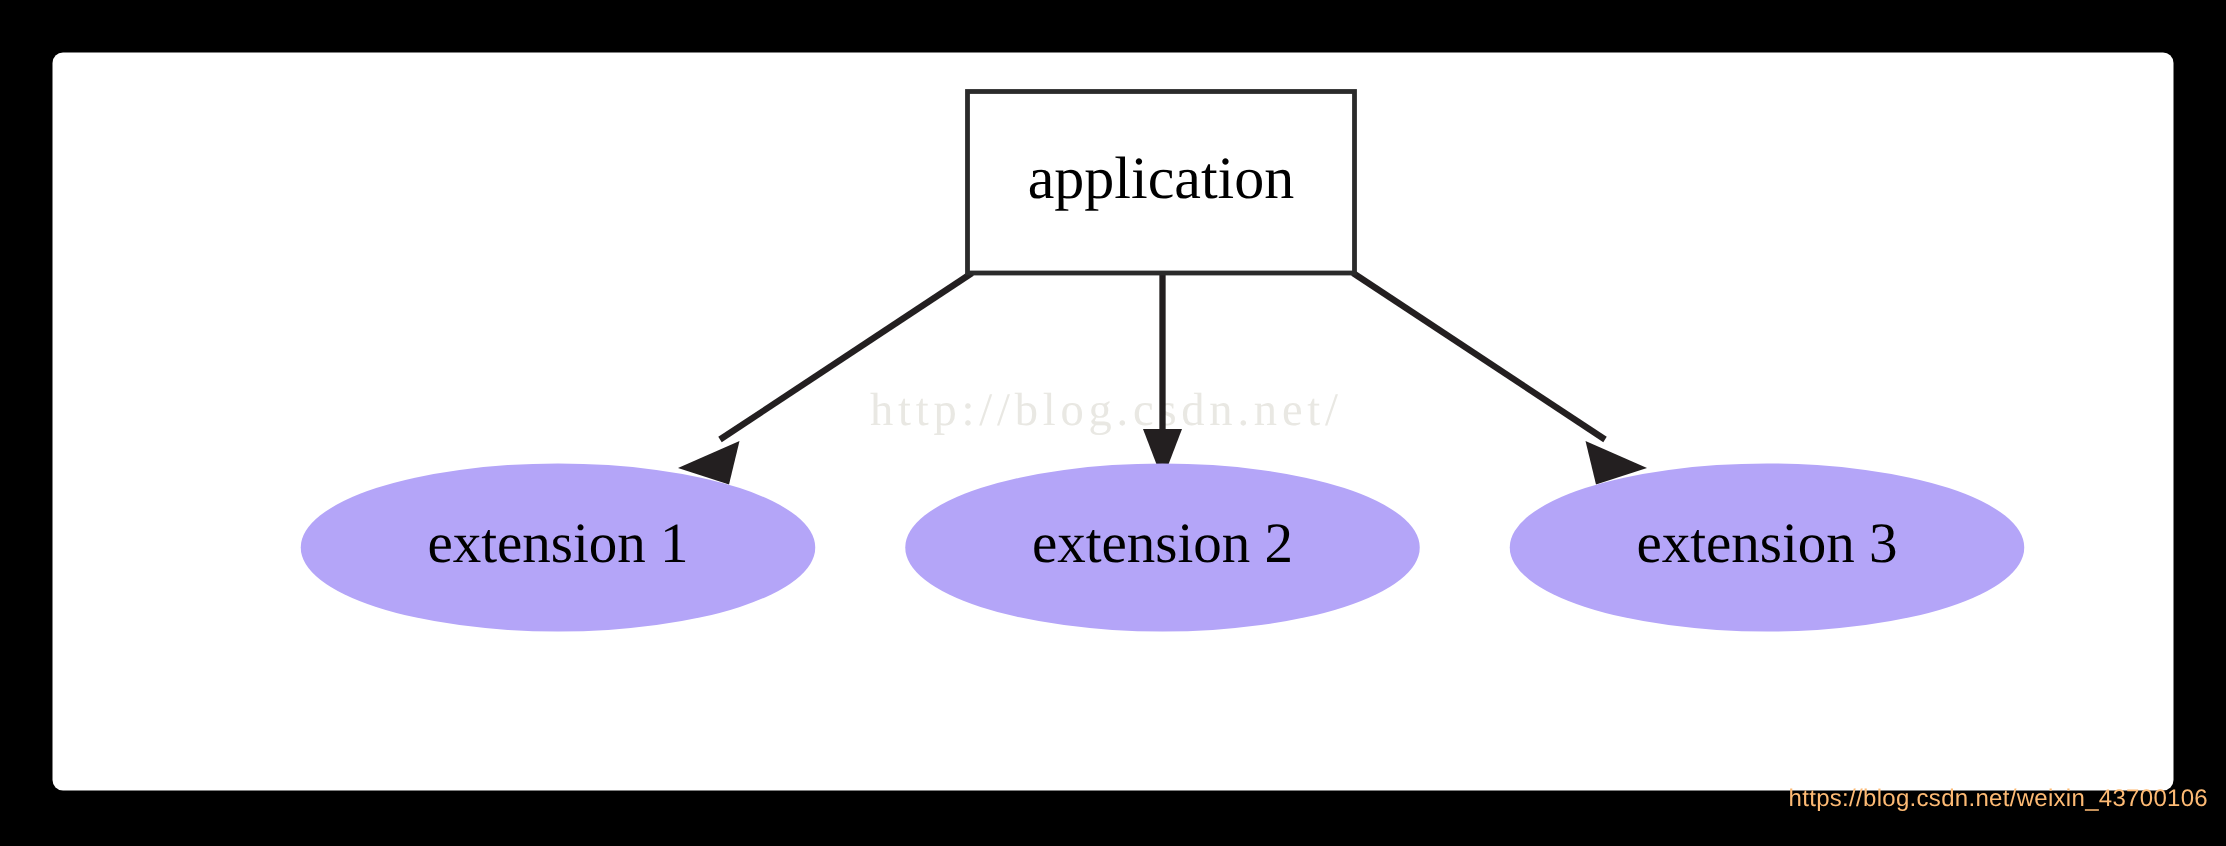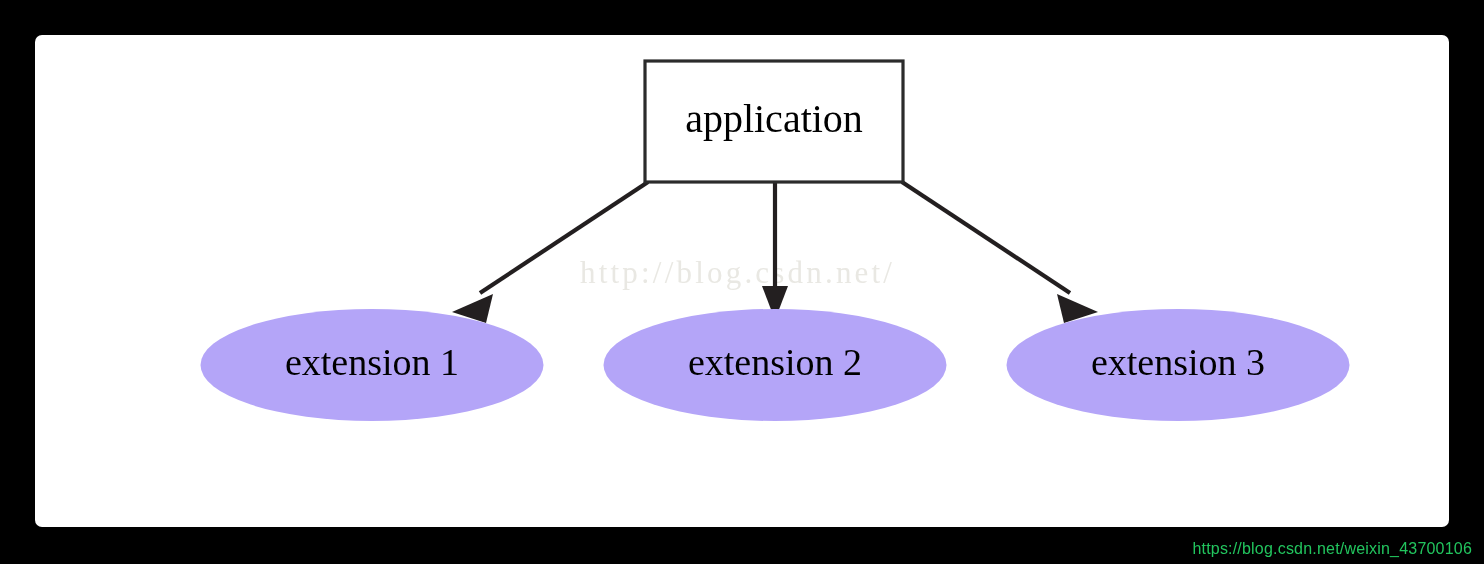--- a/index.html
+++ b/index.html
@@ -71,22 +71,22 @@
     font-family: "Liberation Serif", serif;
     font-size: 31px;
     fill: #e9e8e3;
     letter-spacing: 3.2px;
     text-anchor: start;
     dominant-baseline: alphabetic;
   }
   #bottom-watermark {
     position: absolute;
     right: 12px;
-    bottom: 6px;
-    color: #22c55e;
+    bottom: 22px;
+    color: #fdba74;
     font-family: "Liberation Sans", sans-serif;
     font-size: 16px;
     letter-spacing: 0.2px;
     white-space: nowrap;
   }
 </style>
 </head>
 <body>
 
 <div id="stage">

